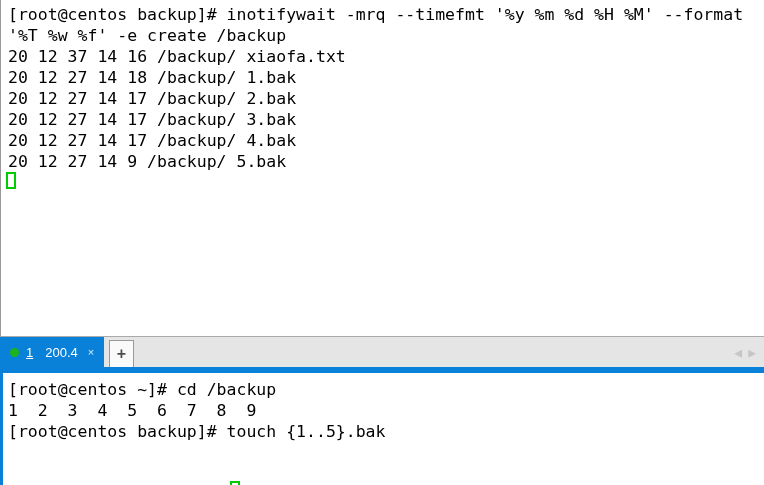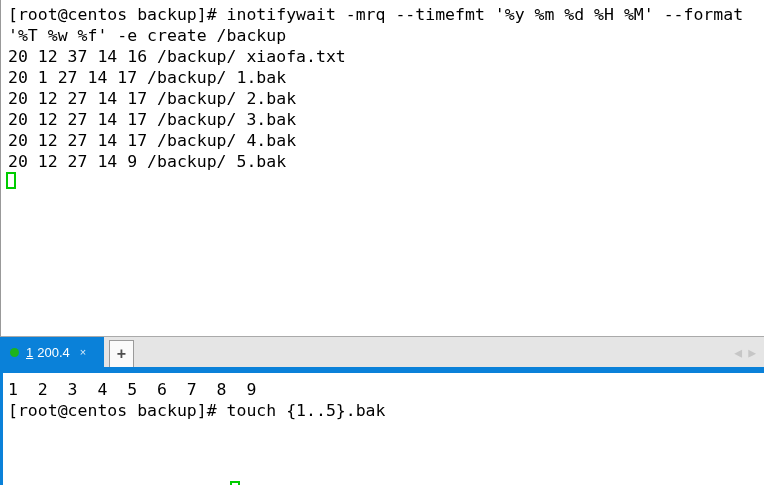--- a/index.html
+++ b/index.html
@@ -39,21 +39,21 @@
     background: #0a81d9; color: #fff;
     display: flex; align-items: center;
     font-family: "Liberation Sans", sans-serif; font-size: 13px;
     cursor: default;
   }
   .tab-dot {
     width: 9px; height: 9px; border-radius: 50%;
     background: #1db31d; margin-left: 10px; margin-right: 7px; flex: none;
   }
   .tab-mnemonic { text-decoration: underline; }
-  .tab-title { margin-left: 4px; }
+  .tab-title { margin-left: 12px; }
   .tab-close {
     margin-left: 10px; color: #d9ecf9; font-size: 11px;
     font-family: "Liberation Sans", sans-serif; line-height: 10px;
   }
   .newtab-btn {
     position: absolute; left: 109px; top: 3px; width: 25px; height: 28px;
     background: #fafafa; border: 1px solid #9a9a9a;
     display: flex; align-items: center; justify-content: center;
     color: #4d4d4d; font-size: 16px; font-weight: bold;
     font-family: "Liberation Sans", sans-serif;
@@ -94,21 +94,21 @@
 </head>
 <body>
 
 <div id="page">
 
   <div class="term term-top">
     <div>
         <div class="term-line">[root@centos backup]# inotifywait -mrq --timefmt '%y %m %d %H %M' --format</div>
         <div class="term-line">'%T %w %f' -e create /backup</div>
         <div class="term-line">20 12 37 14 16 /backup/ xiaofa.txt</div>
-        <div class="term-line">20 1 27 14 17 /backup/ 1.bak</div>
+        <div class="term-line">20 12 27 14 18 /backup/ 1.bak</div>
         <div class="term-line">20 12 27 14 17 /backup/ 2.bak</div>
         <div class="term-line">20 12 27 14 17 /backup/ 3.bak</div>
         <div class="term-line">20 12 27 14 17 /backup/ 4.bak</div>
         <div class="term-line">20 12 27 14 9 /backup/ 5.bak</div>
       </div>
     <div class="cursor-top"></div>
   </div>
 
   <div class="tabbar">
     <div class="tab-active">
@@ -123,20 +123,21 @@
     <div class="tab-nav">
       <span>◀</span>
       <span>▶</span>
     </div>
   </div>
 
   <div class="tab-strip"></div>
 
   <div class="term term-bottom">
     <div>
+        <div class="term-line">[root@centos ~]# cd /backup</div>
         <div class="term-line">1  2  3  4  5  6  7  8  9</div>
         <div class="term-line">[root@centos backup]# touch {1..5}.bak</div>
       </div>
     <div class="cursor-bottom"></div>
   </div>
 
 
 </div>
 
 </body></html>

